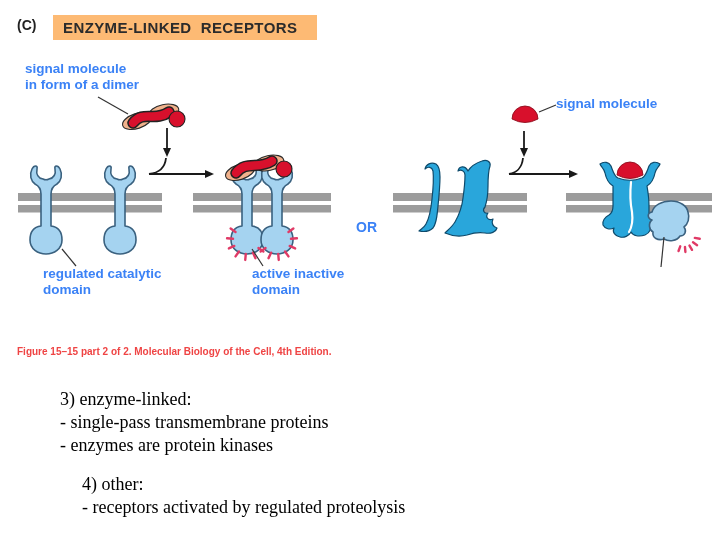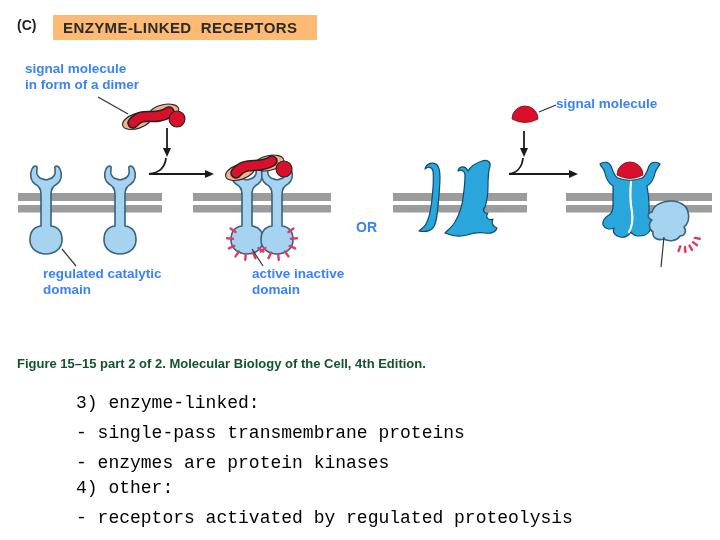--- a/index.html
+++ b/index.html
@@ -11,24 +11,24 @@
   #title-box{left:53px;top:15px;width:264px;height:25px;background:#fdba74;}
   #title-text{left:10px;top:0;line-height:25px;font-size:15px;font-weight:bold;
               letter-spacing:.4px;color:#2b2b2b;white-space:pre;}
   .fig-label{font-size:13.5px;font-weight:600;line-height:15.5px;color:#3b82f6;}
   #lbl-dimer{left:25px;top:61px;}
   #lbl-or{left:356px;top:192px;font-size:14px;font-weight:bold;margin-top:28px;}
   #lbl-signal{left:556px;top:96px;}
   #lbl-inactive{left:43px;top:266px;}
   #lbl-active{left:252px;top:266px;}
   #lbl-enzyme{left:621px;top:268px;}
-  #caption{left:17px;top:356px;font-size:13px;font-weight:bold;color:#14532d;}
-  .notes{left:76px;font-family:Liberation Mono, monospace;font-size:18px;line-height:30px;color:#000;}
+  #caption{left:17px;top:346px;font-size:10px;font-weight:bold;color:#ef4444;}
+  .notes{left:60px;font-family:Liberation Serif, serif;font-size:18px;line-height:23px;color:#000;}
   #notes-1{top:388px;}
-  #notes-2{top:473px;}
+  #notes-2{top:473px;margin-left:22px;}
   svg{position:absolute;left:0;top:0;}
   .membrane{fill:#9C9C9C;}
   .rA{fill:#A5D3F0;stroke:#3A617F;stroke-width:1.6;stroke-linejoin:round;}
   .cyan{fill:#29A6DB;stroke:#0E4A6B;stroke-width:1.2;stroke-linejoin:round;}
   .tan{fill:#F1B28C;stroke:#2b2b2b;stroke-width:1.1;}
   .redband-u{fill:none;stroke:#222;stroke-width:11.5;stroke-linecap:round;}
   .redband{fill:none;stroke:#D8102C;stroke-width:8.5;stroke-linecap:round;}
   .redfill{fill:#D8102C;stroke:#8E0E1E;stroke-width:.9;}
   .bulb{fill:#D8102C;stroke:#222;stroke-width:1.1;}
   .dash{stroke:#E03A66;stroke-width:2.4;stroke-linecap:round;}

